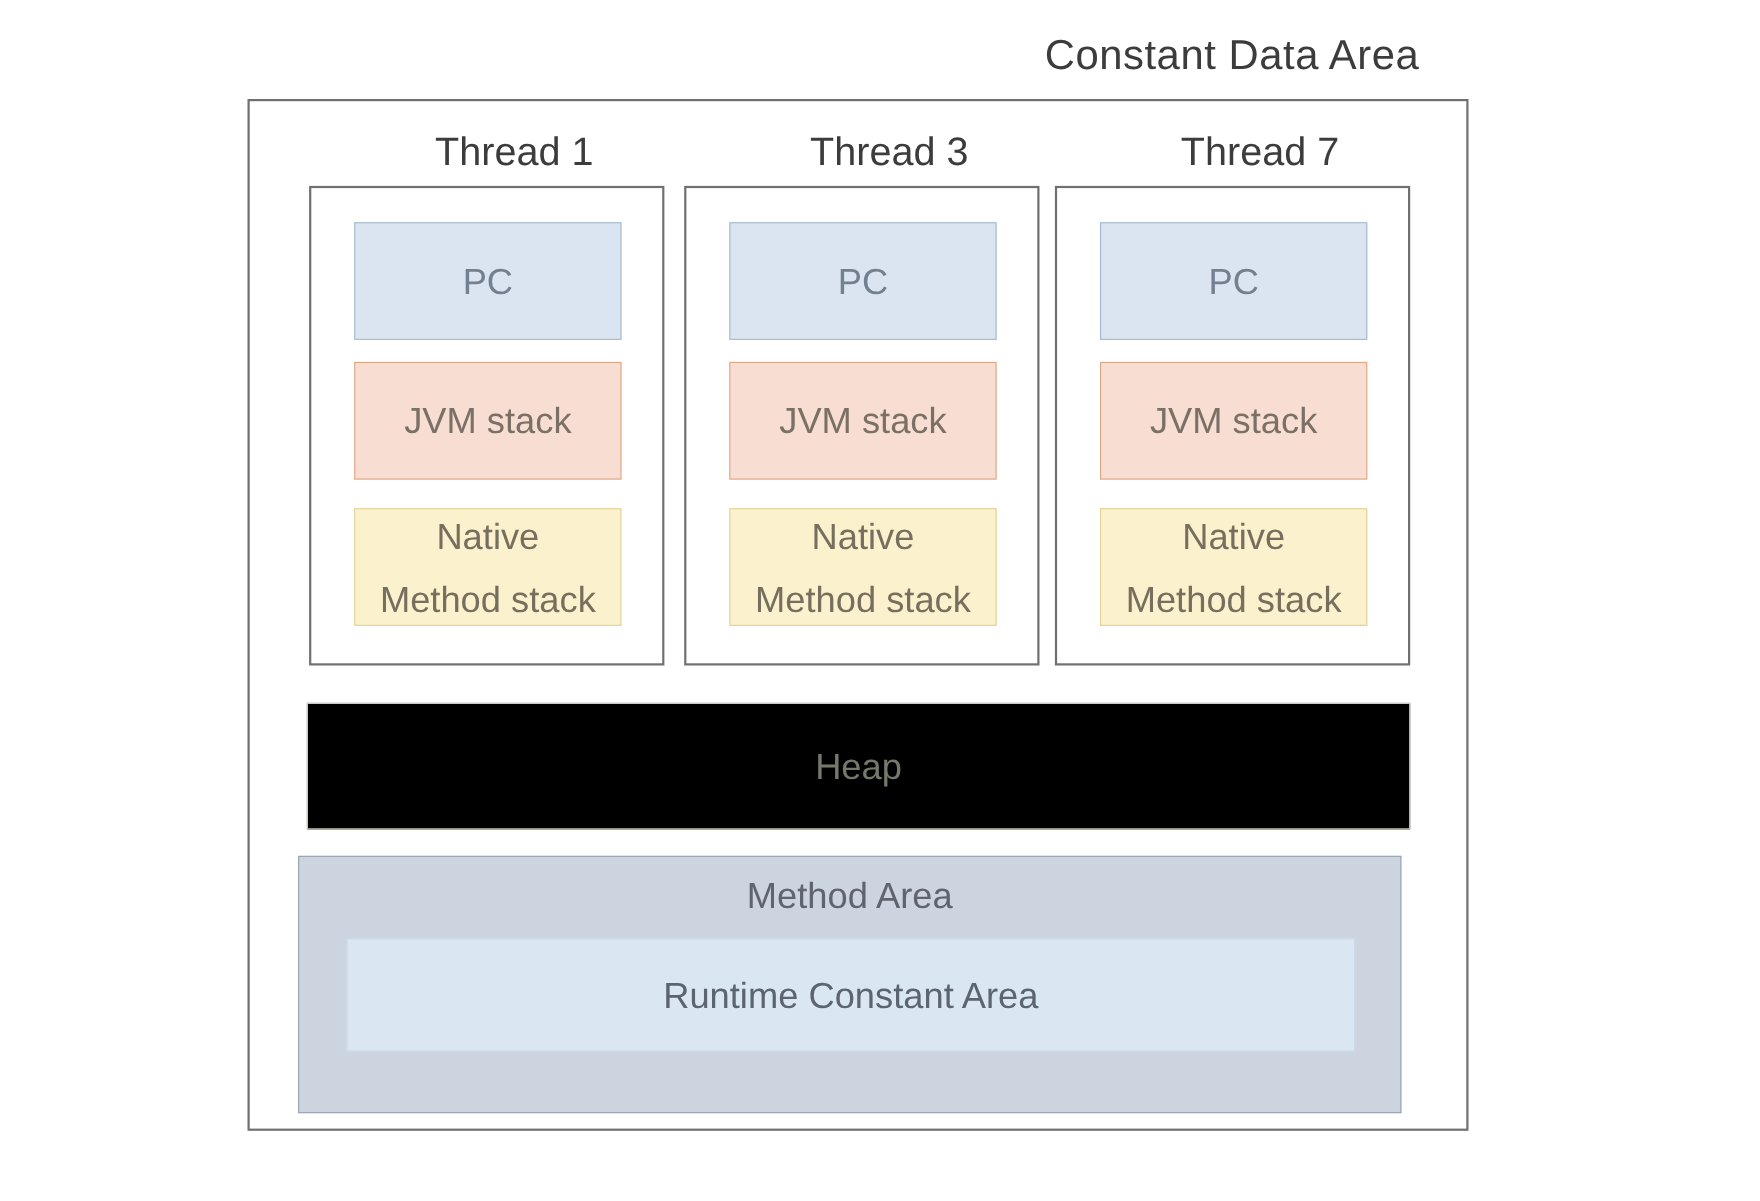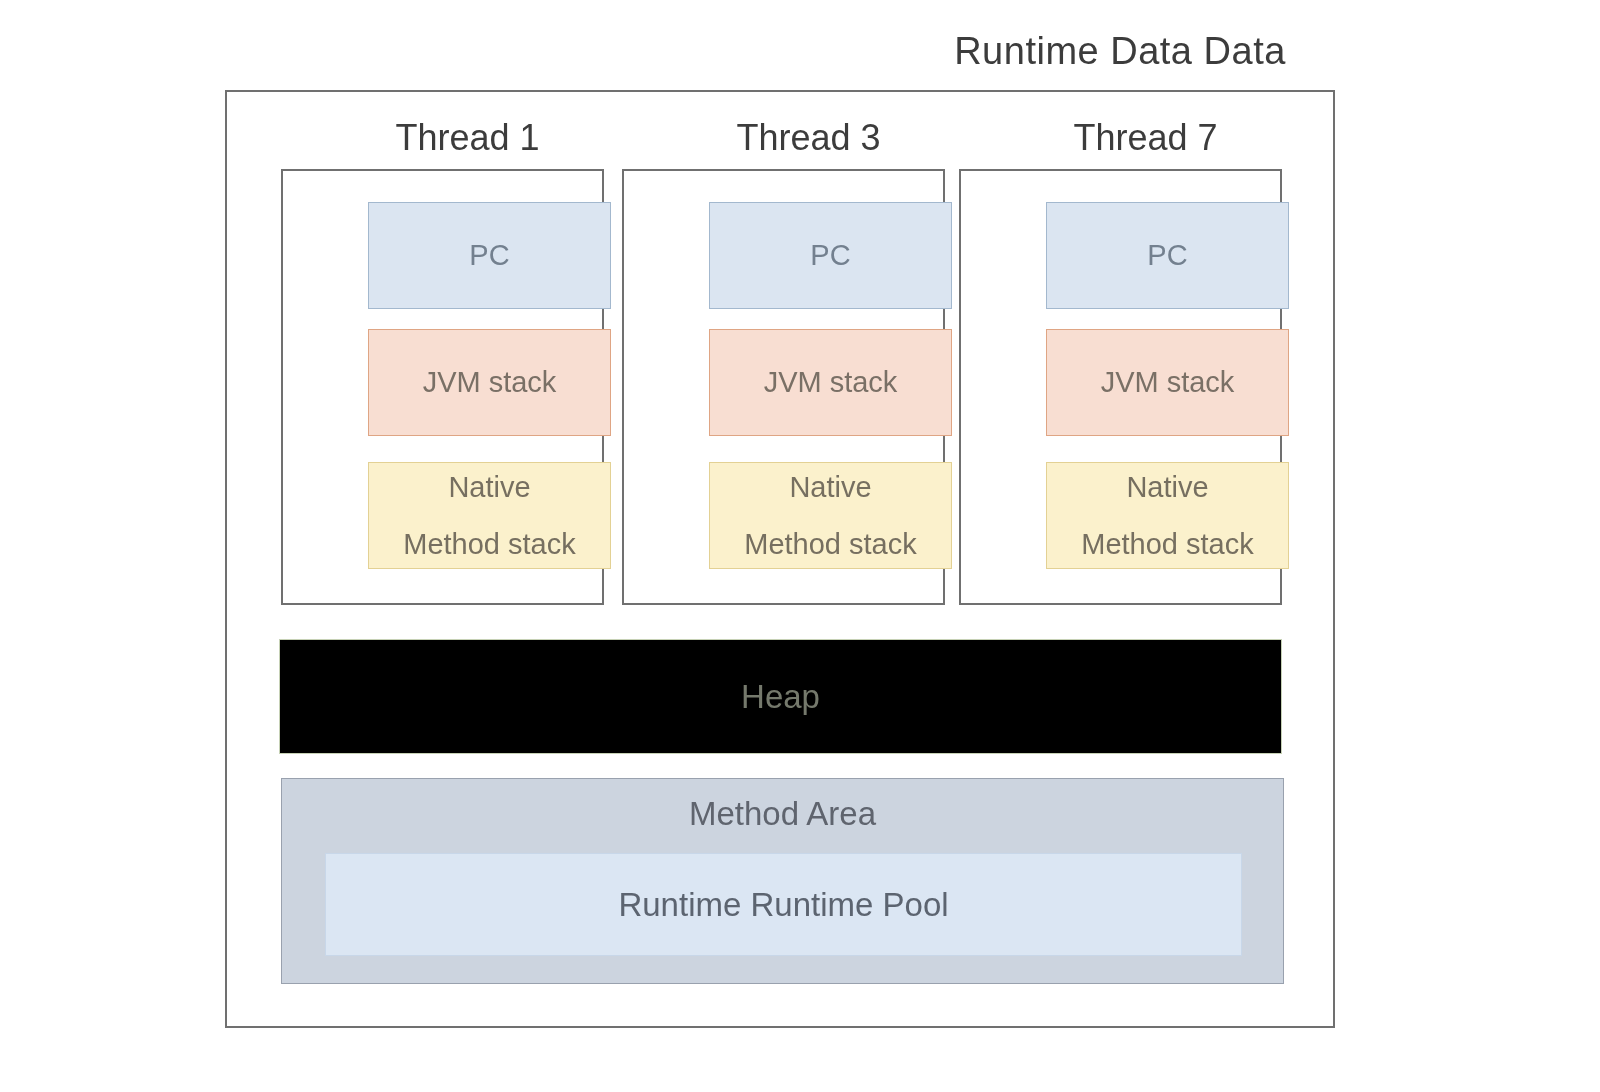--- a/index.html
+++ b/index.html
@@ -70,23 +70,22 @@
     position: absolute;
     left: 39px;
     width: 243px;
     height: 107px;
     box-sizing: border-box;
     display: flex;
     flex-direction: column;
     align-items: center;
     justify-content: center;
     text-align: center;
-    font-size: 29px;
+    font-size: 33px;
     line-height: 41px;
-    margin-left: 46px;
   }
   .cell.pc {
     top: 31px;
     background: #dbe5f1;
     border: 1.5px solid #a3b8ce;
     color: #73808f;
   }
   .cell.jvm {
     top: 158px;
     background: #f8ded2;
@@ -114,24 +113,24 @@
     display: flex;
     align-items: center;
     justify-content: center;
     font-size: 33px;
     color: #75796c;
   }
 
   
   .method-area-box {
     position: absolute;
-    left: 54px;
+    left: 44px;
     top: 686px;
     width: 1003px;
-    height: 206px;
+    height: 234px;
     background: #ccd4df;
     border: 1.5px solid #99a1ae;
     box-sizing: border-box;
   }
   .method-area-label {
     padding-top: 16px;
     text-align: center;
     font-size: 33px;
     color: #5f646e;
   }
@@ -149,21 +148,21 @@
     justify-content: center;
     font-size: 33px;
     color: #5c6470;
   }
 </style>
 </head>
 <body>
 
 <div id="canvas">
 
-  <div class="diagram-title">Runtime Data Data</div>
+  <div class="diagram-title">Constant Data Area</div>
 
   <div class="outer-box">
 
     <div class="thread-col t1">
       <div class="thread-label">Thread 1</div>
       <div class="thread-box">
         <div class="cell pc">
           <span>PC</span>
         </div>
         <div class="cell jvm">
@@ -208,18 +207,18 @@
       </div>
     </div>
 
     <div class="heap-box">
       <span>Heap</span>
     </div>
 
     <div class="method-area-box">
       <div class="method-area-label">Method Area</div>
       <div class="rcp-box">
-        <span>Runtime Runtime Pool</span>
+        <span>Runtime Constant Area</span>
       </div>
     </div>
 
   </div>
 </div>
 
 </body></html>

